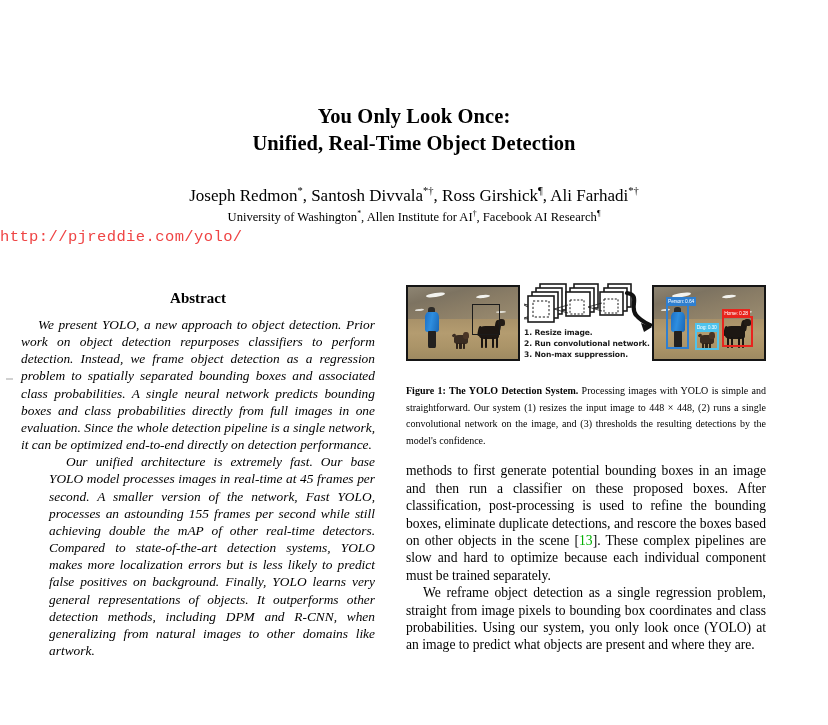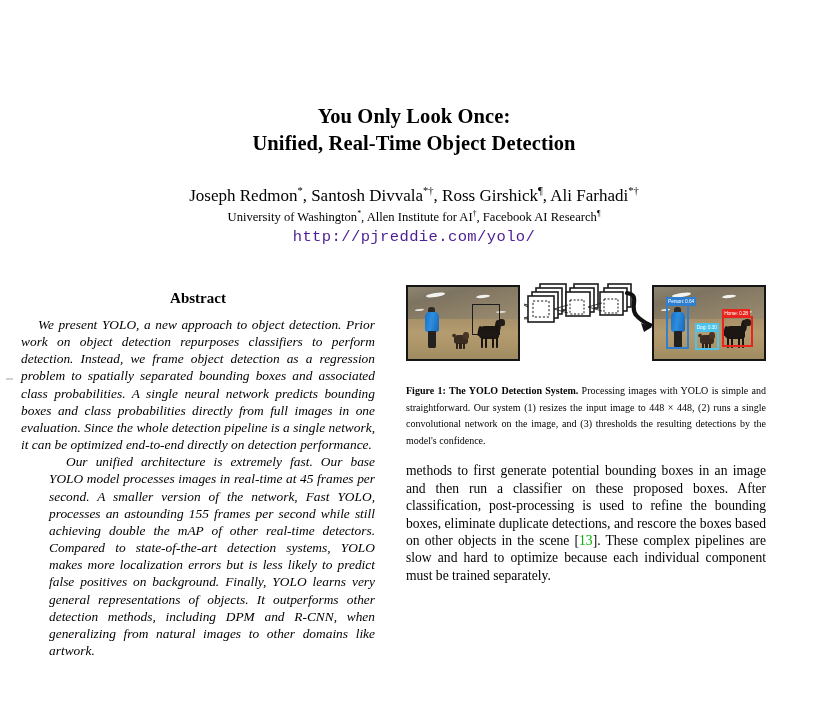--- a/index.html
+++ b/index.html
@@ -55,25 +55,25 @@
     width: 828px;
     text-align: center;
     font-size: 12.6px;
     line-height: 18px;
   }
   .url-line {
     position: absolute;
     left: 0;
     top: 228px;
     width: 828px;
-    text-align: center;
+    text-align: left;
     font-family: "Liberation Mono", "DejaVu Sans Mono", monospace;
     font-size: 15.5px;
     letter-spacing: 0.4px;
-    color: #4c1d95;
+    color: #ef4444;
   }
   sup {
     font-size: 0.62em;
     vertical-align: super;
     line-height: 0;
   }
 
   
   .col-left {
     position: absolute;
@@ -406,20 +406,25 @@
           <line x1="30" y1="26" x2="44" y2="22"></line>
           <line x1="30" y1="26" x2="44" y2="30"></line>
           <line x1="64" y1="24" x2="78" y2="20"></line>
           <line x1="64" y1="24" x2="78" y2="28"></line>
         </g>
 
         <path d="M103 10 C 117 12, 105 24, 112 32 C 117 38, 122 40, 126 42" stroke="#121212" stroke-width="4.2" fill="none" stroke-linecap="round"></path>
         <polygon points="128,44 117,40 120,49" fill="#121212"></polygon>
       </svg>
 
+      <div class="steps">
+        <div>1. Resize image.</div>
+        <div>2. Run convolutional network.</div>
+        <div>3. Non-max suppression.</div>
+      </div>
 
       <div class="photo photo-right">
         <div class="hill-dark"></div>
         <div class="sky-hill"></div>
         <div class="ground"></div>
         <div class="snow snow-a"></div>
         <div class="snow snow-b"></div>
         <div class="snow snow-c"></div>
         <div class="snow snow-d"></div>
         <div class="person">
@@ -458,15 +463,16 @@
     </div>
 
     <div class="fig-gap"></div>
 
     <p class="fig-caption"><b>Figure 1:</b> <b>The YOLO Detection System.</b> <span>Processing images with YOLO is simple and straightforward. Our system (1) resizes the input image to 448 × 448, (2) runs a single convolutional network on the image, and (3) thresholds the resulting detections by the model's confidence.</span></p>
 
     <div class="cap-gap"></div>
 
     <p class="body-p" style="text-indent:0"><span>methods to first generate potential bounding boxes in an image and then run a classifier on these proposed boxes. After classification, post-processing is used to refine the bounding boxes, eliminate duplicate detections, and rescore the boxes based on other objects in the scene [</span><span class="cite-link">13</span><span>]. These complex pipelines are slow and hard to optimize because each individual component must be trained separately.</span></p>
 
+    <p class="body-p">We reframe object detection as a single regression problem, straight from image pixels to bounding box coordinates and class probabilities. Using our system, you only look once (YOLO) at an image to predict what objects are present and where they are.</p>
   </div>
 
 </div>
 
 </body></html>

